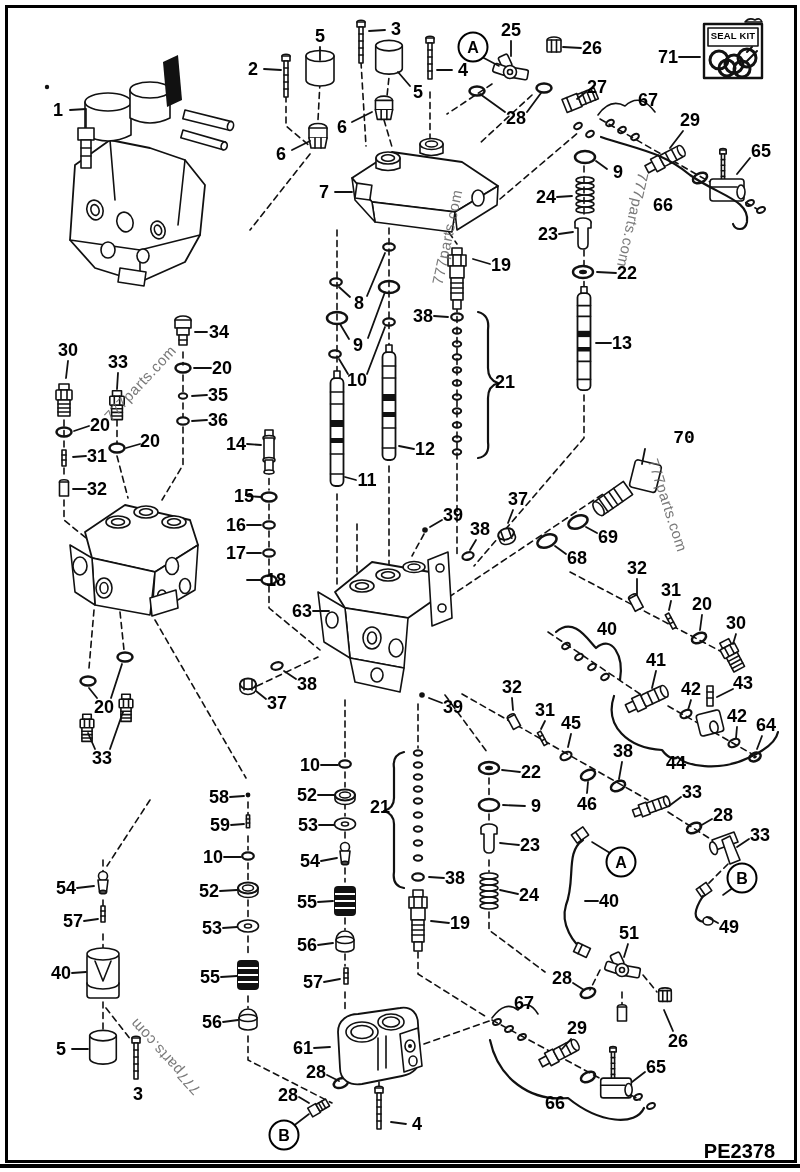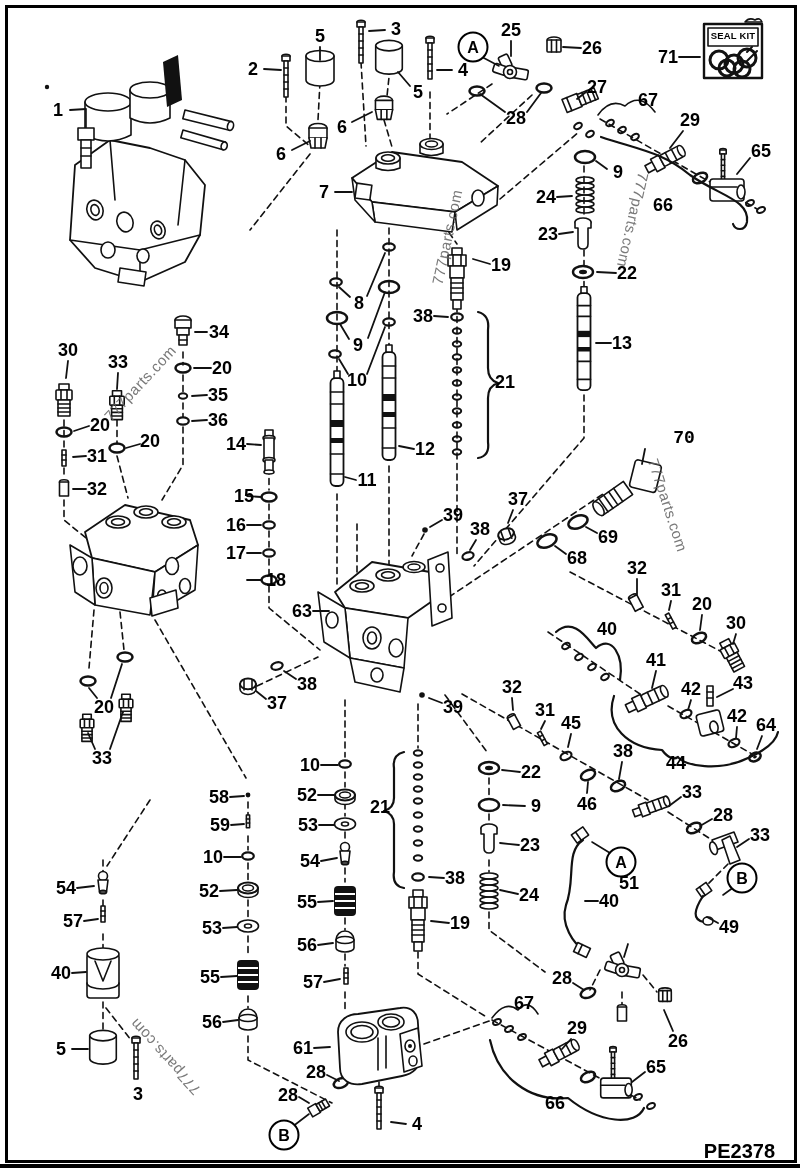--- a/index.html
+++ b/index.html
@@ -791,21 +791,21 @@
       <div class="callout" style="left: 691px; top: 689px;">42</div>
       <div class="callout" style="left: 743px; top: 683px;">43</div>
       <div class="callout" style="left: 737px; top: 716px;">42</div>
       <div class="callout" style="left: 766px; top: 725px;">64</div>
       <div class="callout" style="left: 676px; top: 763px;">44</div>
       <div class="callout" style="left: 692px; top: 792px;">33</div>
       <div class="callout" style="left: 723px; top: 815px;">28</div>
       <div class="callout" style="left: 760px; top: 835px;">33</div>
       <div class="callout" style="left: 729px; top: 927px;">49</div>
       <div class="callout" style="left: 609px; top: 901px;">40</div>
-      <div class="callout" style="left: 629px; top: 883px;">51</div>
+      <div class="callout" style="left: 629px; top: 933px;">51</div>
       <div class="callout" style="left: 219px; top: 797px;">58</div>
       <div class="callout" style="left: 220px; top: 825px;">59</div>
       <div class="callout" style="left: 213px; top: 857px;">10</div>
       <div class="callout" style="left: 209px; top: 891px;">52</div>
       <div class="callout" style="left: 212px; top: 928px;">53</div>
       <div class="callout" style="left: 210px; top: 977px;">55</div>
       <div class="callout" style="left: 212px; top: 1022px;">56</div>
       <div class="callout" style="left: 310px; top: 765px;">10</div>
       <div class="callout" style="left: 307px; top: 795px;">52</div>
       <div class="callout" style="left: 308px; top: 825px;">53</div>

